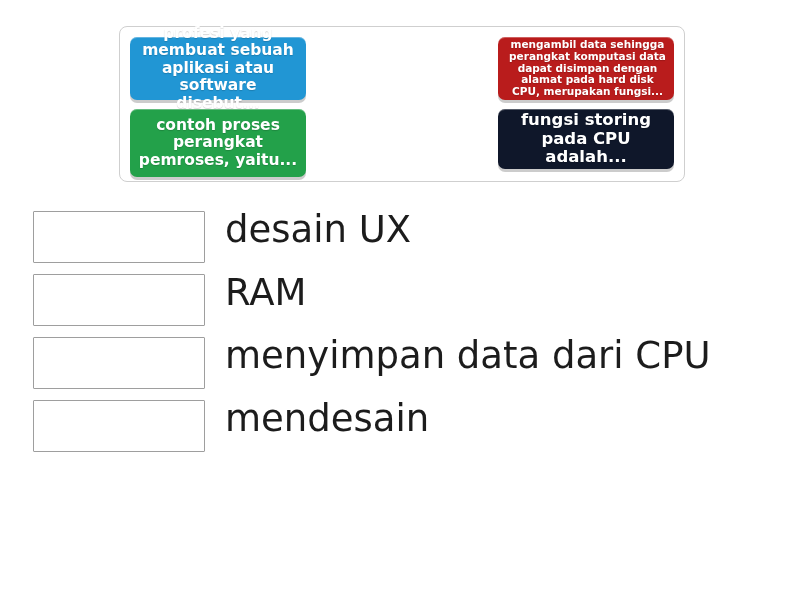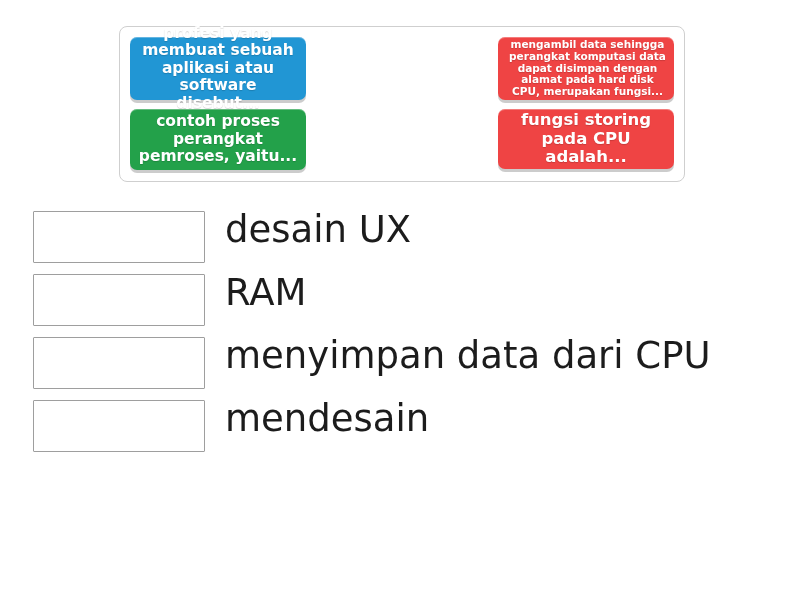--- a/index.html
+++ b/index.html
@@ -57,26 +57,26 @@
                 inset 0 1px 0 rgba(255,255,255,0.30);
   }
 
   .tile-text {
     display: block;
     width: 100%;
   }
 
   
   .tile.blue   { width: 176px; height: 63px; background: #2196d4; font-size: 15.5px; }
-  .tile.red    { width: 176px; height: 63px; background: #ef4444; font-size: 10.5px; padding-left: 10px; }
+  .tile.red    { width: 176px; height: 63px; background: #b91c1c; font-size: 10.5px; padding-left: 10px; }
   .tile.orange { width: 186px; height: 63px; background: #f28120; font-size: 15.5px; }
 
   
-  .tile.green  { width: 176px; height: 61px; background: #23a14a; font-size: 15.5px; }
-  .tile.purple { width: 176px; height: 60px; background: #ef4444; font-size: 16.5px; }
+  .tile.green  { width: 176px; height: 68px; background: #23a14a; font-size: 15.5px; }
+  .tile.purple { width: 176px; height: 60px; background: #0f172a; font-size: 16.5px; }
 
   
   #answer-list {
     position: absolute;
     left: 33px;
     top: 211px;
     width: 760px;
   }
 
   .answer-row {

